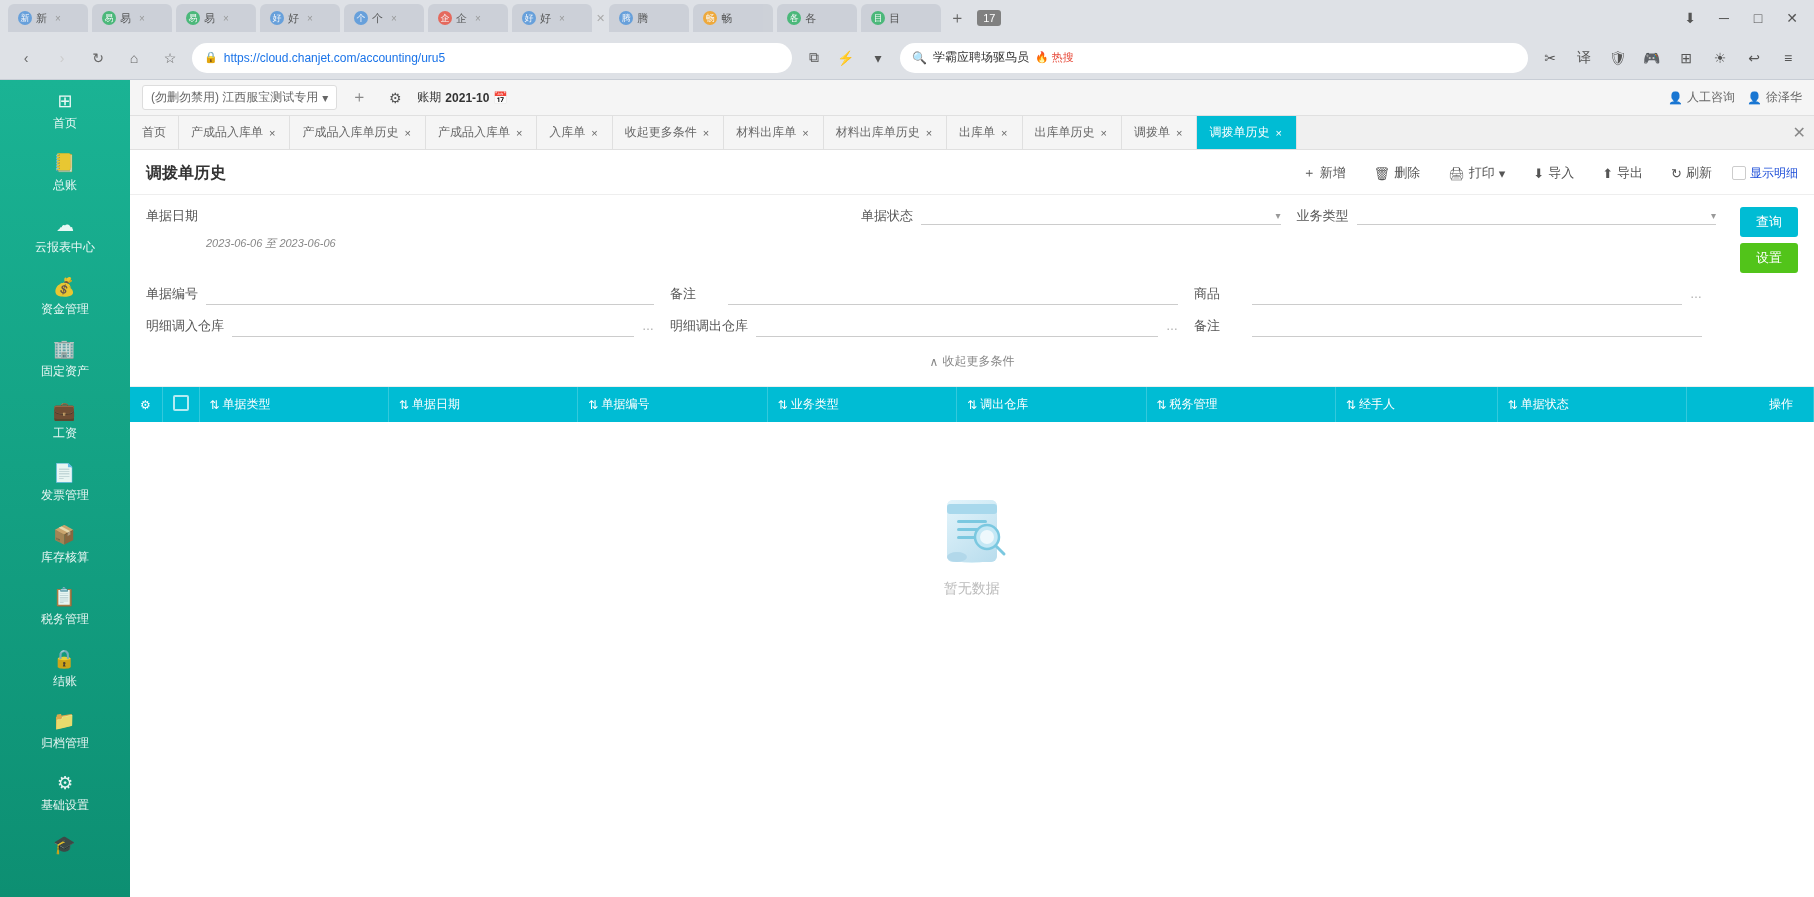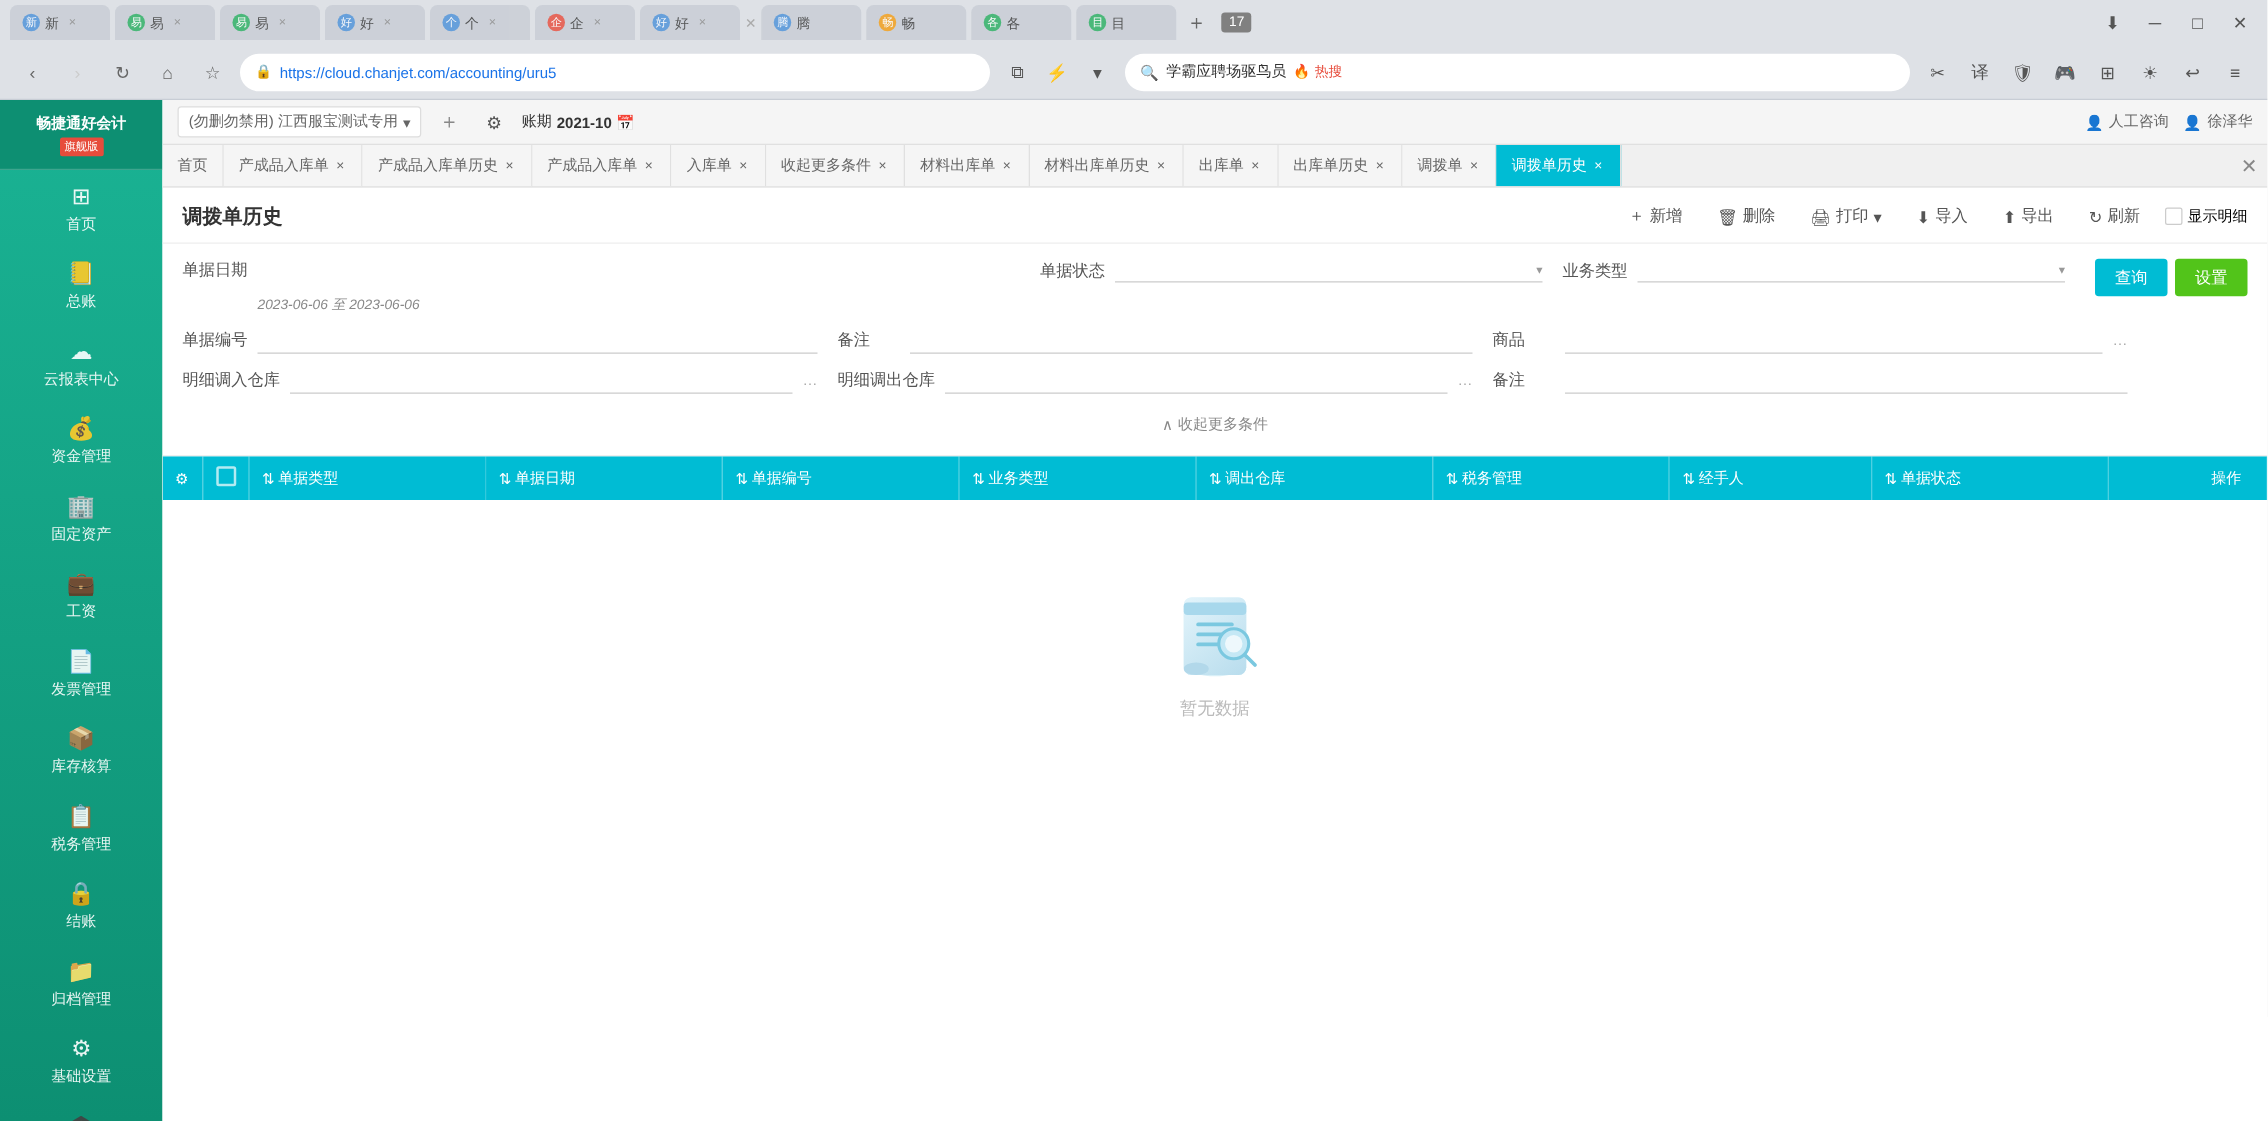--- a/index.html
+++ b/index.html
@@ -45,39 +45,39 @@
     .nav-tab { padding: 8px 12px; font-size: 12px; color: #666; cursor: pointer; white-space: nowrap; display: flex; align-items: center; gap: 4px; border-right: 1px solid #e0e0e0; background: #f5f5f5; }
     .nav-tab.active { background: #00bcd4; color: white; }
     .nav-tab-close-btn { background: none; border: none; cursor: pointer; font-size: 11px; color: inherit; padding: 0 2px; }
     .close-all-btn { padding: 0 8px; font-size: 16px; color: #888; cursor: pointer; margin-left: auto; flex-shrink: 0; }
 
     
     .page-header { padding: 10px 16px 8px; display: flex; align-items: center; justify-content: space-between; border-bottom: 1px solid #eee; }
     .page-title { font-size: 16px; font-weight: bold; color: #333; }
     .page-actions { display: flex; align-items: center; gap: 12px; font-size: 13px; }
     .action-btn { display: flex; align-items: center; gap: 4px; color: #555; cursor: pointer; padding: 4px 8px; }
-    .display-toggle { display: flex; align-items: center; gap: 4px; font-size: 12px; color: #000000; }
+    .display-toggle { display: flex; align-items: center; gap: 4px; font-size: 12px; color: #1d4ed8; }
 
     
     .filter-section { padding: 12px 16px; border-bottom: 1px solid #eee; }
     .filter-row { display: flex; align-items: flex-start; gap: 16px; margin-bottom: 10px; }
     .filter-item { display: flex; align-items: center; gap: 8px; flex: 1; }
     .filter-label { font-size: 13px; color: #555; white-space: nowrap; min-width: 50px; }
     .filter-input { flex: 1; border: none; border-bottom: 1px solid #ccc; padding: 3px 0; font-size: 13px; outline: none; background: transparent; }
     .date-filter { display: flex; align-items: center; gap: 6px; }
     .date-btn { padding: 2px 8px; border: 1px solid #ccc; border-radius: 3px; font-size: 12px; cursor: pointer; background: #fff; color: #555; }
     .date-btn.active { background: #00bcd4; color: white; border-color: #00bcd4; }
     .date-range { font-size: 11px; color: #888; }
     .filter-select { display: flex; align-items: center; gap: 4px; flex: 1; border-bottom: 1px solid #ccc; padding: 3px 0; }
     .filter-select-arrow { color: #999; font-size: 10px; }
     .filter-ellipsis { color: #aaa; font-size: 12px; cursor: pointer; }
     .collapse-btn { display: flex; align-items: center; justify-content: center; gap: 4px; font-size: 12px; color: #888; cursor: pointer; padding: 6px 0 4px; }
 
     
-    .query-btns { display: flex; flex-direction: row; gap: 6px; margin-left: 8px; }
+    .query-btns { display: flex; flex-direction: column; gap: 6px; margin-left: 8px; }
     .btn-query { background: #00bcd4; color: white; border: none; padding: 6px 16px; border-radius: 3px; cursor: pointer; font-size: 13px; }
     .btn-set { background: #52c41a; color: white; border: none; padding: 6px 16px; border-radius: 3px; cursor: pointer; font-size: 13px; }
 
     
     .table-container { flex: 1; overflow: auto; }
     .data-table { width: 100%; border-collapse: collapse; }
     .data-table thead tr { background: #00bcd4; color: white; }
     .data-table thead th { padding: 8px 10px; font-size: 12px; font-weight: normal; text-align: left; white-space: nowrap; border-right: 1px solid rgba(255,255,255,0.2); cursor: pointer; }
     .th-sort { display: flex; align-items: center; gap: 3px; }
     .th-gear { width: 32px; text-align: center; }
@@ -188,24 +188,20 @@
     <div class="toolbar-icon">⊞</div>
     <div class="toolbar-icon">☀</div>
     <div class="toolbar-icon">↩</div>
     <div class="toolbar-icon">≡</div>
   </div>
 </div>
 
 <div class="app-wrapper">
 
   <div class="sidebar">
-    <div class="sidebar-logo">
-      <div style="font-size:12px;font-weight:bold;color:white;">畅捷通好会计</div>
-      <div style="background:#e74c3c;color:white;font-size:9px;padding:1px 4px;border-radius:2px;margin-top:3px;display:inline-block;">旗舰版</div>
-    </div>
     <div class="sidebar-item">
       <div class="sidebar-item-icon">⊞</div>
       <span>首页</span>
     </div>
     <div class="sidebar-item">
       <div class="sidebar-item-icon">📒</div>
       <span>总账</span>
     </div>
     <div class="sidebar-item">
       <div class="sidebar-item-icon">☁</div>

